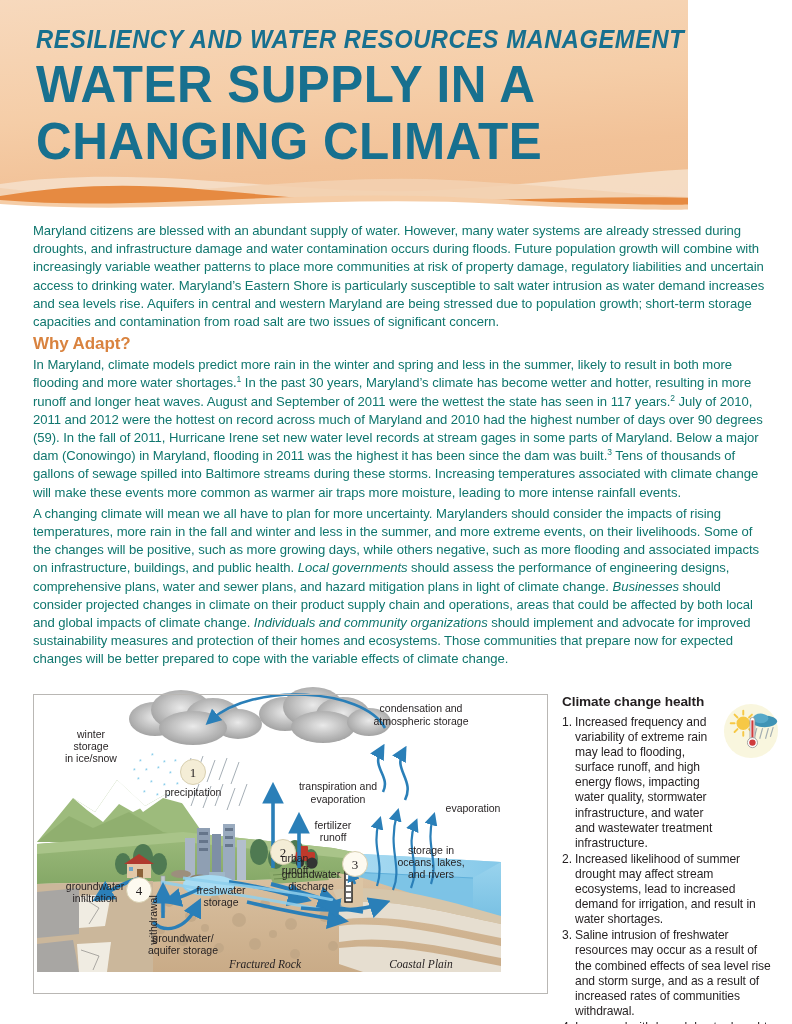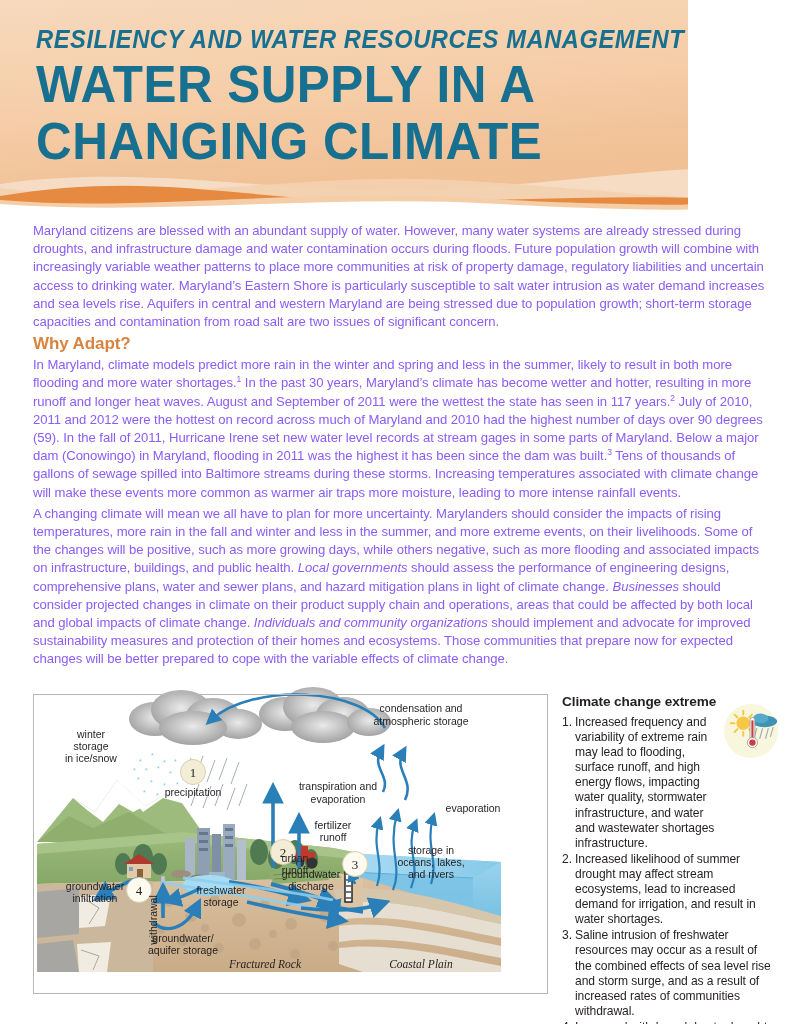--- a/index.html
+++ b/index.html
@@ -61,21 +61,21 @@
     left: 33px;
     top: 12px;
     width: 733px;
   }
   p.body {
     font-family: "Liberation Sans Narrow", "Liberation Sans", sans-serif;
     font-size: 13.1px;
     line-height: 18.2px;
     margin: 0 0 3px 0;
     text-align: left;
-    color: #8b5cf6;
+    color: #0f766e;
     letter-spacing: -0.05px;
   }
   h2.section {
     font-family: "Liberation Sans Narrow", "Liberation Sans", sans-serif;
     font-size: 17px;
     font-weight: bold;
     color: #dd8murder;
     color: #d9833f;
     margin: 0 0 2px 0;
     letter-spacing: -0.1px;
@@ -481,21 +481,21 @@
       <g font-family="Liberation Serif, serif" font-style="italic" font-size="11.5" fill="#231f20">
         <text x="232" y="296" text-anchor="middle">Fractured Rock</text>
         <text x="388" y="296" text-anchor="middle">Coastal Plain</text>
       </g>
 
       <rect x="0.5" y="22.5" width="514" height="299" fill="none" stroke="#b9b7b4" stroke-width="1"></rect>
     </svg>
   </div>
 
   <div class="impacts">
-    <h3>Climate change extreme</h3>
+    <h3>Climate change health</h3>
     <svg class="impact-icon" viewBox="0 0 60 60">
       <circle cx="30" cy="30" r="28" fill="#f5f0c8" opacity="0.6"></circle>
       <g>
         <circle cx="22" cy="22" r="7" fill="#f6c845"></circle>
         <g stroke="#f6c845" stroke-width="2" stroke-linecap="round">
           <line x1="22" y1="9" x2="22" y2="13"></line>
             <line x1="22" y1="31" x2="22" y2="35"></line>
           <line x1="9" y1="22" x2="13" y2="22"></line>
             <line x1="31" y1="22" x2="35" y2="22"></line>
           <line x1="13" y1="13" x2="16" y2="16"></line>
@@ -515,20 +515,20 @@
         </g>
       </g>
       <g>
         <rect x="29" y="16" width="5" height="24" rx="2.5" fill="#ffffff" stroke="#8e8e8e" stroke-width="0.8"></rect>
         <rect x="30.4" y="19" width="2.2" height="20" fill="#cf3b3b"></rect>
         <circle cx="31.5" cy="42" r="5.2" fill="#ffffff" stroke="#8e8e8e" stroke-width="0.8"></circle>
         <circle cx="31.5" cy="42" r="3.3" fill="#cf3b3b"></circle>
       </g>
     </svg>
     <ol class="impact-list">
-      <li class="first-item">Increased frequency and variability of extreme rain may lead to flooding, surface runoff, and high energy flows, impacting water quality, stormwater infrastructure, and water and wastewater shortages infrastructure.</li>
+      <li class="first-item">Increased frequency and variability of extreme rain may lead to flooding, surface runoff, and high energy flows, impacting water quality, stormwater infrastructure, and water and wastewater treatment infrastructure.</li>
       <li>Increased likelihood of summer drought may affect stream ecosystems, lead to increased demand for irrigation, and result in water shortages.</li>
       <li>Saline intrusion of freshwater resources may occur as a result of the combined effects of sea level rise and storm surge, and as a result of increased rates of communities withdrawal.</li>
       <li>Increased withdrawal due to drought may reduce groundwater supplies.</li>
     </ol>
   </div>
 
 </div>
 
 </body></html>

